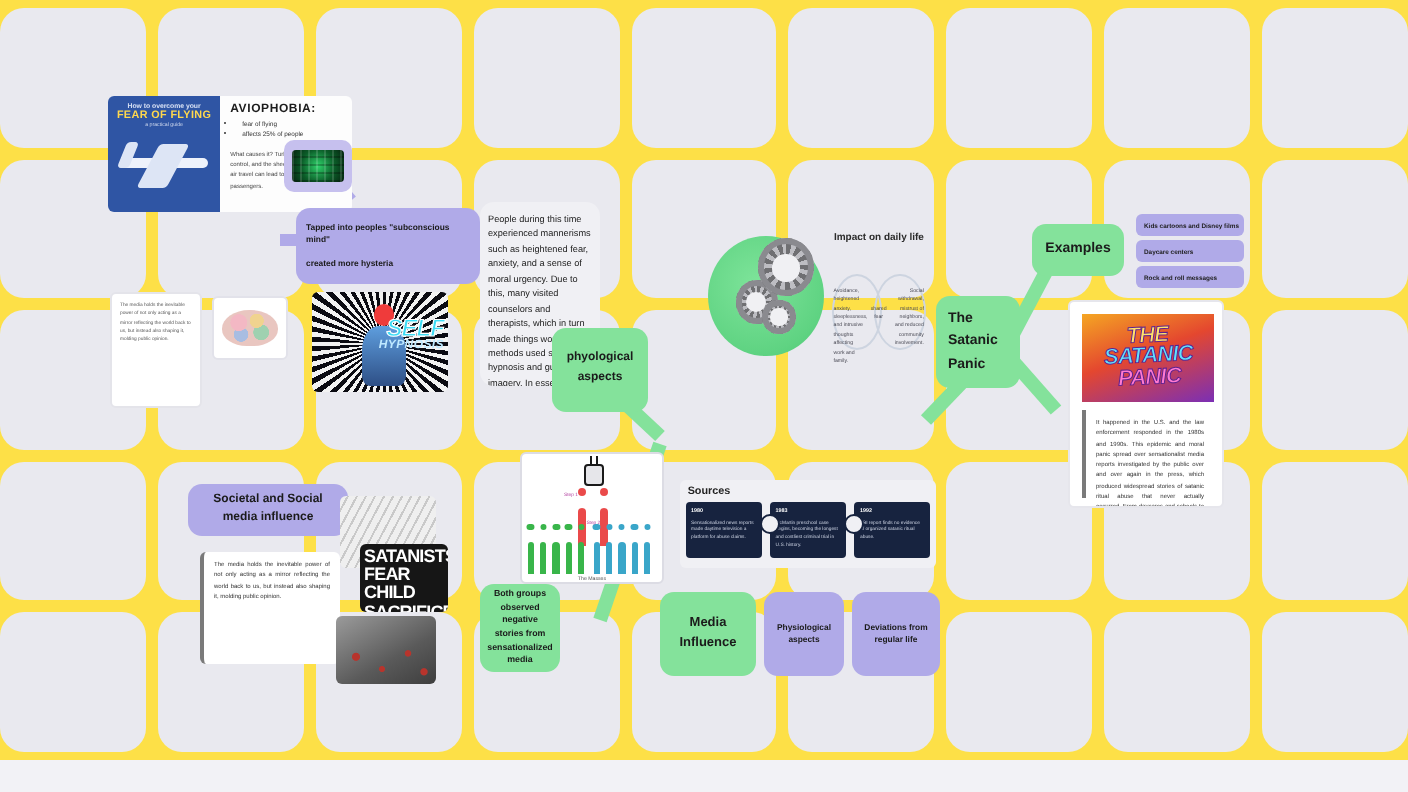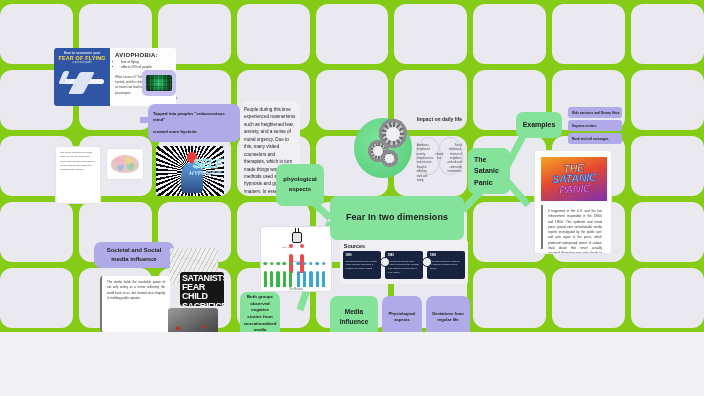--- a/index.html
+++ b/index.html
@@ -4,22 +4,22 @@
 <style>
   * { box-sizing: border-box; margin: 0; padding: 0; }
   html, body {
     width: 704px; height: 396px;
     overflow: hidden;
     background: #f2f2f6;
     font-family: "Liberation Sans", sans-serif;
   }
   #canvas {
     position: relative;
-    width: 704px; height: 332px;
-    background: #84cc16;
+    width: 704px; height: 380px;
+    background: #fde047;
     overflow: hidden;
   }
   
   #grid {
     position: absolute; inset: 0;
     display: grid;
     grid-template-columns: repeat(9, 1fr);
     grid-template-rows: repeat(5, 1fr);
     gap: 6px;
     padding: 4px 0 4px 0;
@@ -419,23 +419,20 @@
     <div class="person teal" style="left:87%;"></div>
     <div class="flw" style="left:30%; top:30%;">Step 1</div>
     <div class="flw" style="left:46%; top:52%;">Step 2</div>
     <div class="cap">The Masses</div>
   </div>
 
   <div class="node green n-small" style="left:240px; top:292px; width:40px; height:44px; font-weight:700; font-size:4.4px;">
     <span>Both groups observed negative stories from sensationalized media</span>
   </div>
 
-  <div class="node green n-title" style="left:330px; top:196px; width:134px; height:44px;">
-    <span>Fear In two dimensions</span>
-  </div>
 
   <div class="card gearcard" style="left:352px; top:108px; width:112px; height:80px;">
     <div class="blob"></div>
     <div class="gear g1">
         <i></i>
       </div>
     <div class="gear g2">
         <i></i>
       </div>
     <div class="gear g3">

